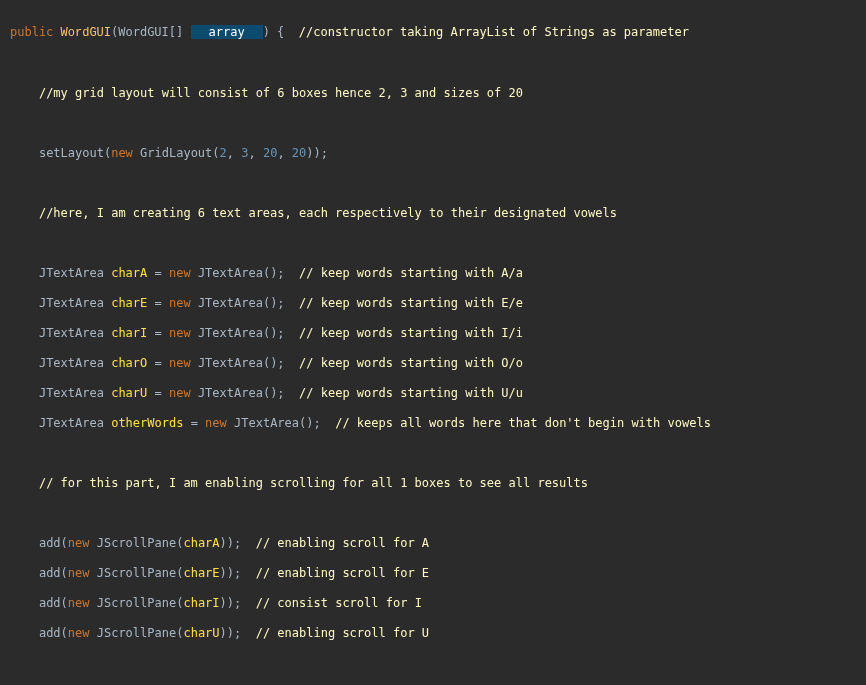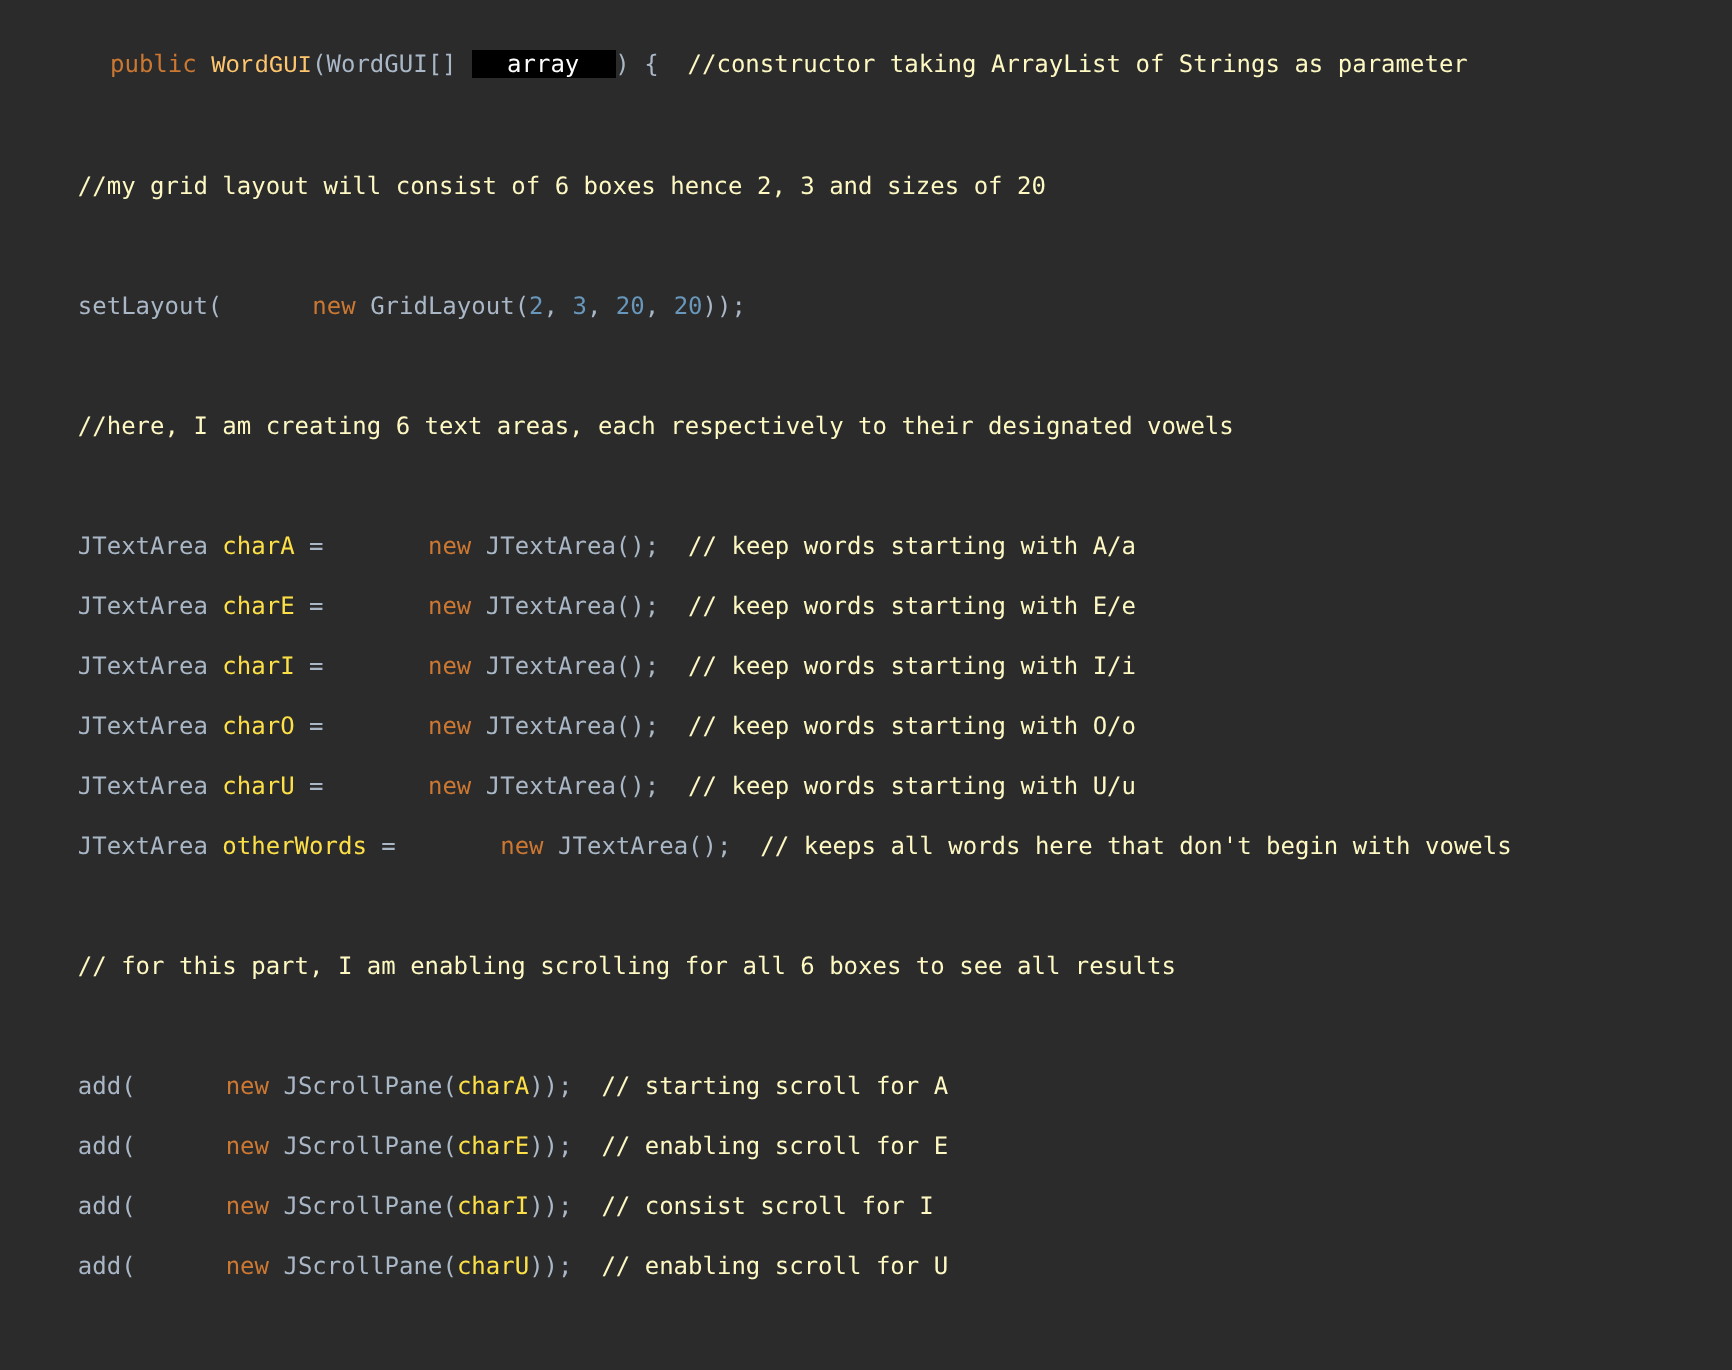--- a/index.html
+++ b/index.html
@@ -11,26 +11,26 @@
     line-height: 1.25;
     color: #a9b7c6;
     overflow: hidden;
     width: 866px;
     height: 685px;
   }
   .editor {
     padding: 10px 0 10px 10px;
     white-space: pre;
   }
-  .kw { color: #cc7832; margin-left: 45px; }
+  .kw { color: #cc7832; }
   .num { color: #6897bb; }
   .cmt { color: #fef9c3; font-style: normal; }
   .var { color: #fde047; }
   .method { color: #ffc66d; font-family: Liberation Mono, monospace; }
-  .hl { background: #000000; color: #fff; padding: 0 18px; }
+  .hl { background: #0c4a6e; color: #fff; padding: 0 18px; }
   .line { display: block; }
 </style>
 </head>
 <body>
 
 <div class="editor">
 <span class="line"><span class="kw">public</span> <span class="method">WordGUI</span>(<span>WordGUI</span>[] <span class="hl">array</span>) {  <span class="cmt">//constructor taking ArrayList of Strings as parameter</span></span>
 <span class="line"> </span>
 <span class="line">    <span class="cmt">//my grid layout will consist of 6 boxes hence 2, 3 and sizes of 20</span></span>
 <span class="line"> </span>
@@ -38,23 +38,23 @@
 <span class="line"> </span>
 <span class="line">    <span class="cmt">//here, I am creating 6 text areas, each respectively to their designated vowels</span></span>
 <span class="line"> </span>
 <span class="line">    <span>JTextArea</span> <span class="var">charA</span><span> = </span><span class="kw">new </span><span>JTextArea</span>();  <span class="cmt">// keep words starting with A/a</span></span>
 <span class="line">    <span>JTextArea</span> <span class="var">charE</span><span> = </span><span class="kw">new </span><span>JTextArea</span>();  <span class="cmt">// keep words starting with E/e</span></span>
 <span class="line">    <span>JTextArea</span> <span class="var">charI</span><span> = </span><span class="kw">new </span><span>JTextArea</span>();  <span class="cmt">// keep words starting with I/i</span></span>
 <span class="line">    <span>JTextArea</span> <span class="var">charO</span><span> = </span><span class="kw">new </span><span>JTextArea</span>();  <span class="cmt">// keep words starting with O/o</span></span>
 <span class="line">    <span>JTextArea</span> <span class="var">charU</span><span> = </span><span class="kw">new </span><span>JTextArea</span>();  <span class="cmt">// keep words starting with U/u</span></span>
 <span class="line">    <span>JTextArea</span> <span class="var">otherWords</span><span> = </span><span class="kw">new </span><span>JTextArea</span>();  <span class="cmt">// keeps all words here that don't begin with vowels</span></span>
 <span class="line"> </span>
-<span class="line">    <span class="cmt">// for this part, I am enabling scrolling for all 6 boxes to see all results</span></span>
+<span class="line">    <span class="cmt">// for this part, I am enabling scrolling for all 1 boxes to see all results</span></span>
 <span class="line"> </span>
-<span class="line">    <span>add(</span><span class="kw">new </span><span>JScrollPane</span>(<span class="var">charA</span>));  <span class="cmt">// starting scroll for A</span></span>
+<span class="line">    <span>add(</span><span class="kw">new </span><span>JScrollPane</span>(<span class="var">charA</span>));  <span class="cmt">// enabling scroll for A</span></span>
 <span class="line">    <span>add(</span><span class="kw">new </span><span>JScrollPane</span>(<span class="var">charE</span>));  <span class="cmt">// enabling scroll for E</span></span>
 <span class="line">    <span>add(</span><span class="kw">new </span><span>JScrollPane</span>(<span class="var">charI</span>));  <span class="cmt">// consist scroll for I</span></span>
 <span class="line">    <span>add(</span><span class="kw">new </span><span>JScrollPane</span>(<span class="var">charU</span>));  <span class="cmt">// enabling scroll for U</span></span>
 
 
 
 
 
 
 

